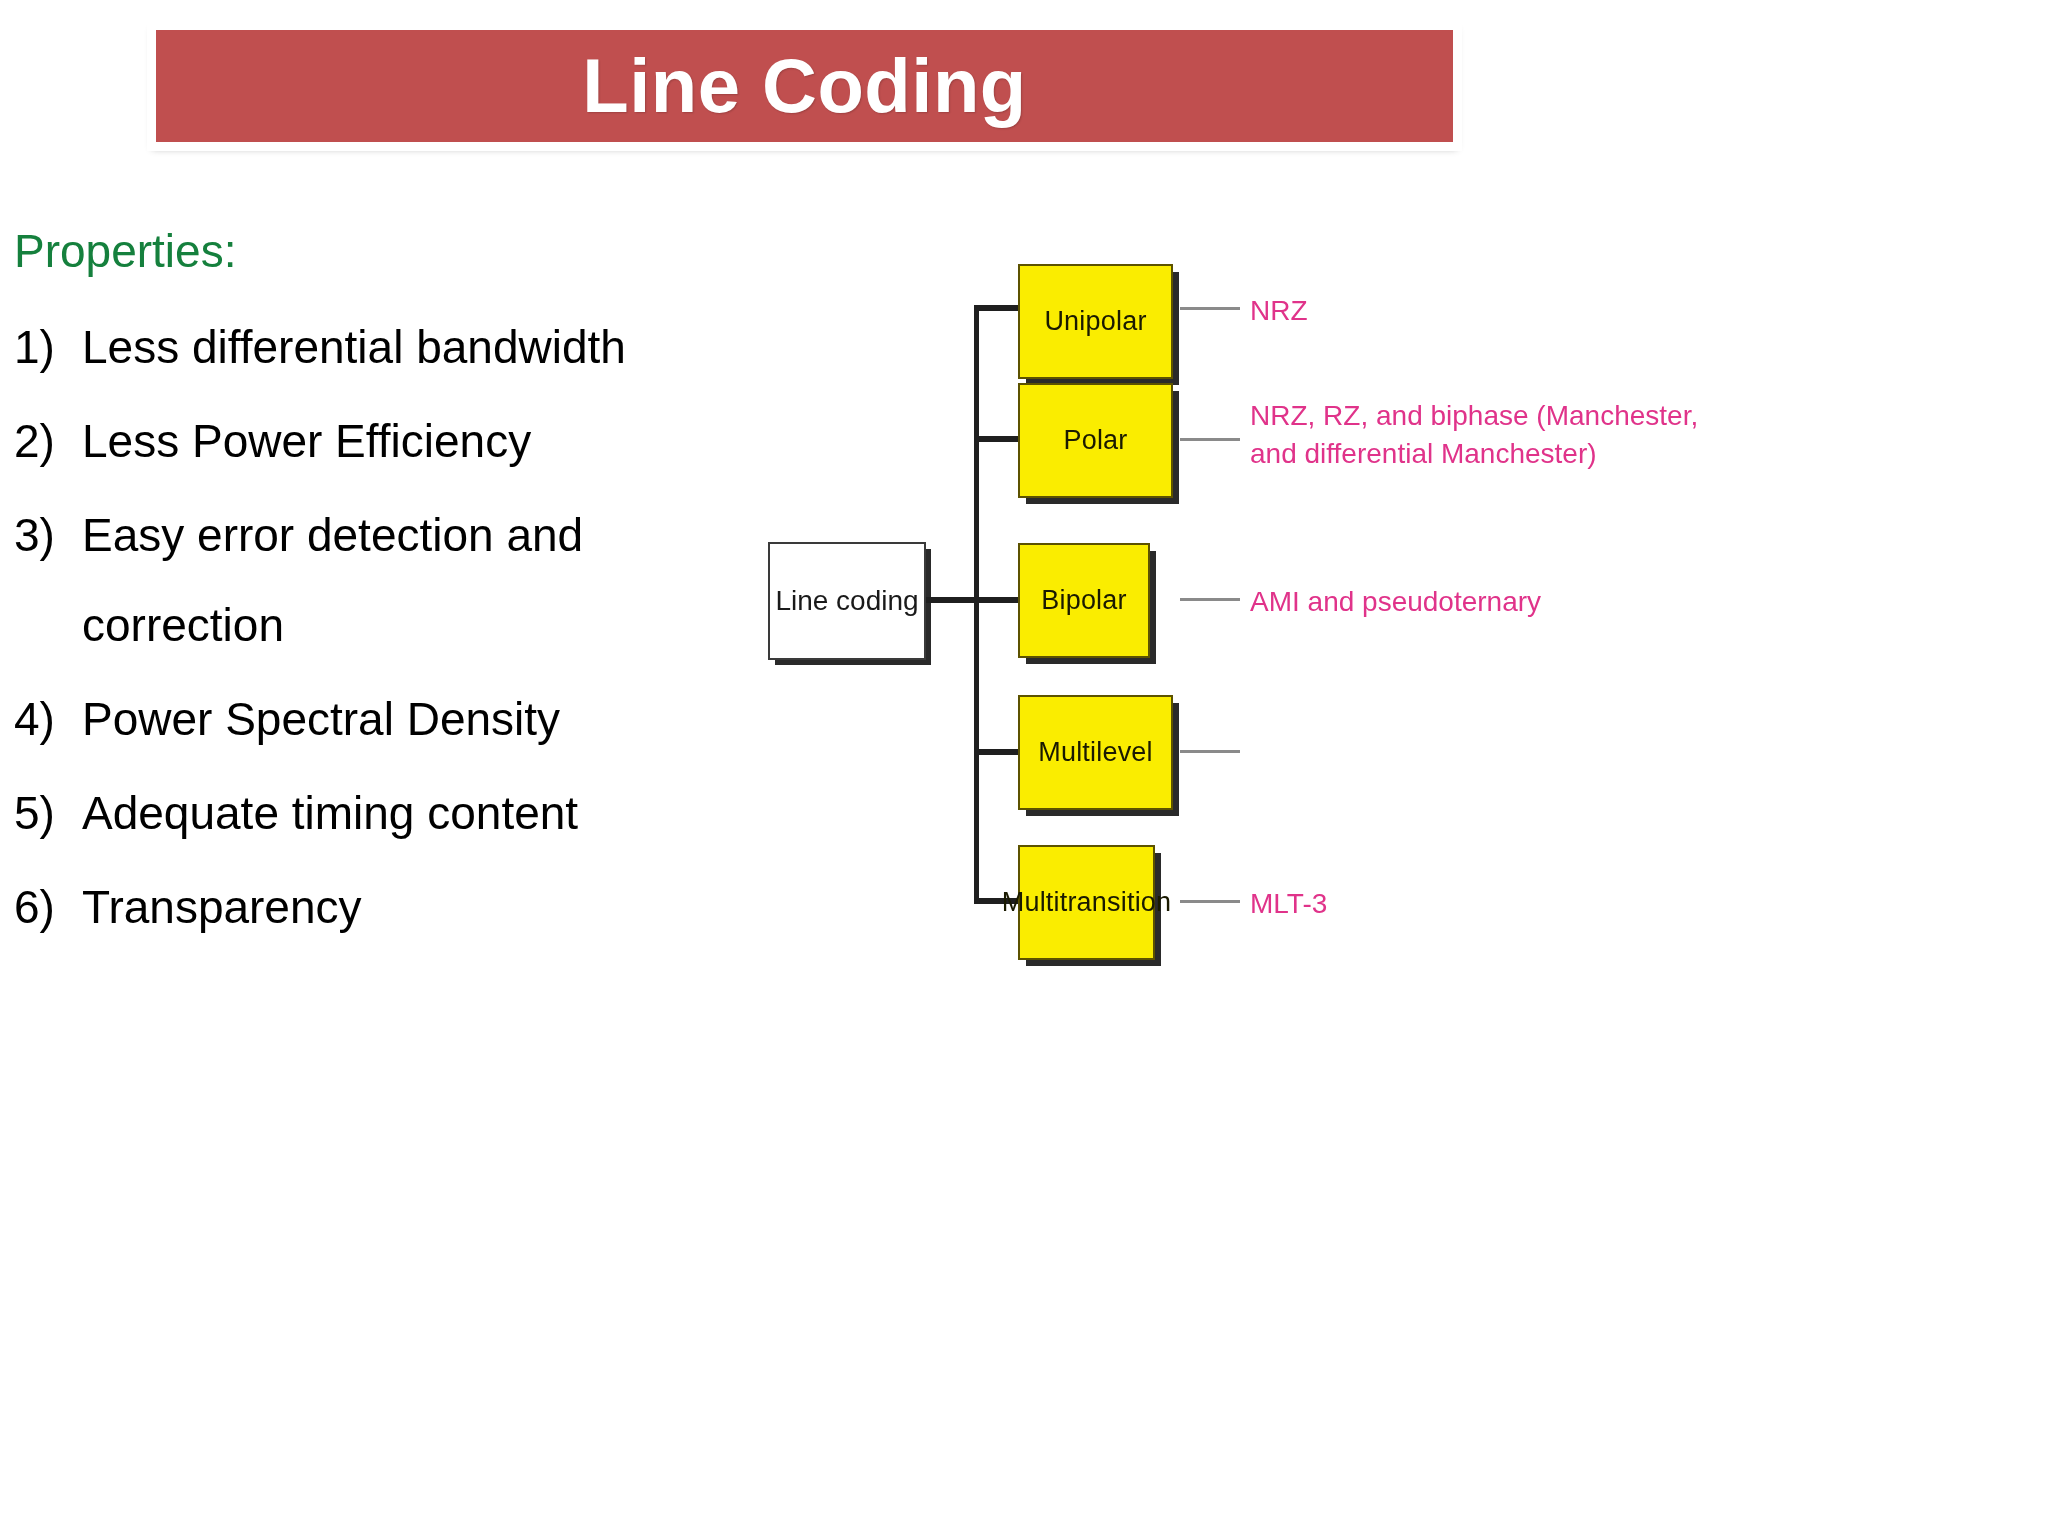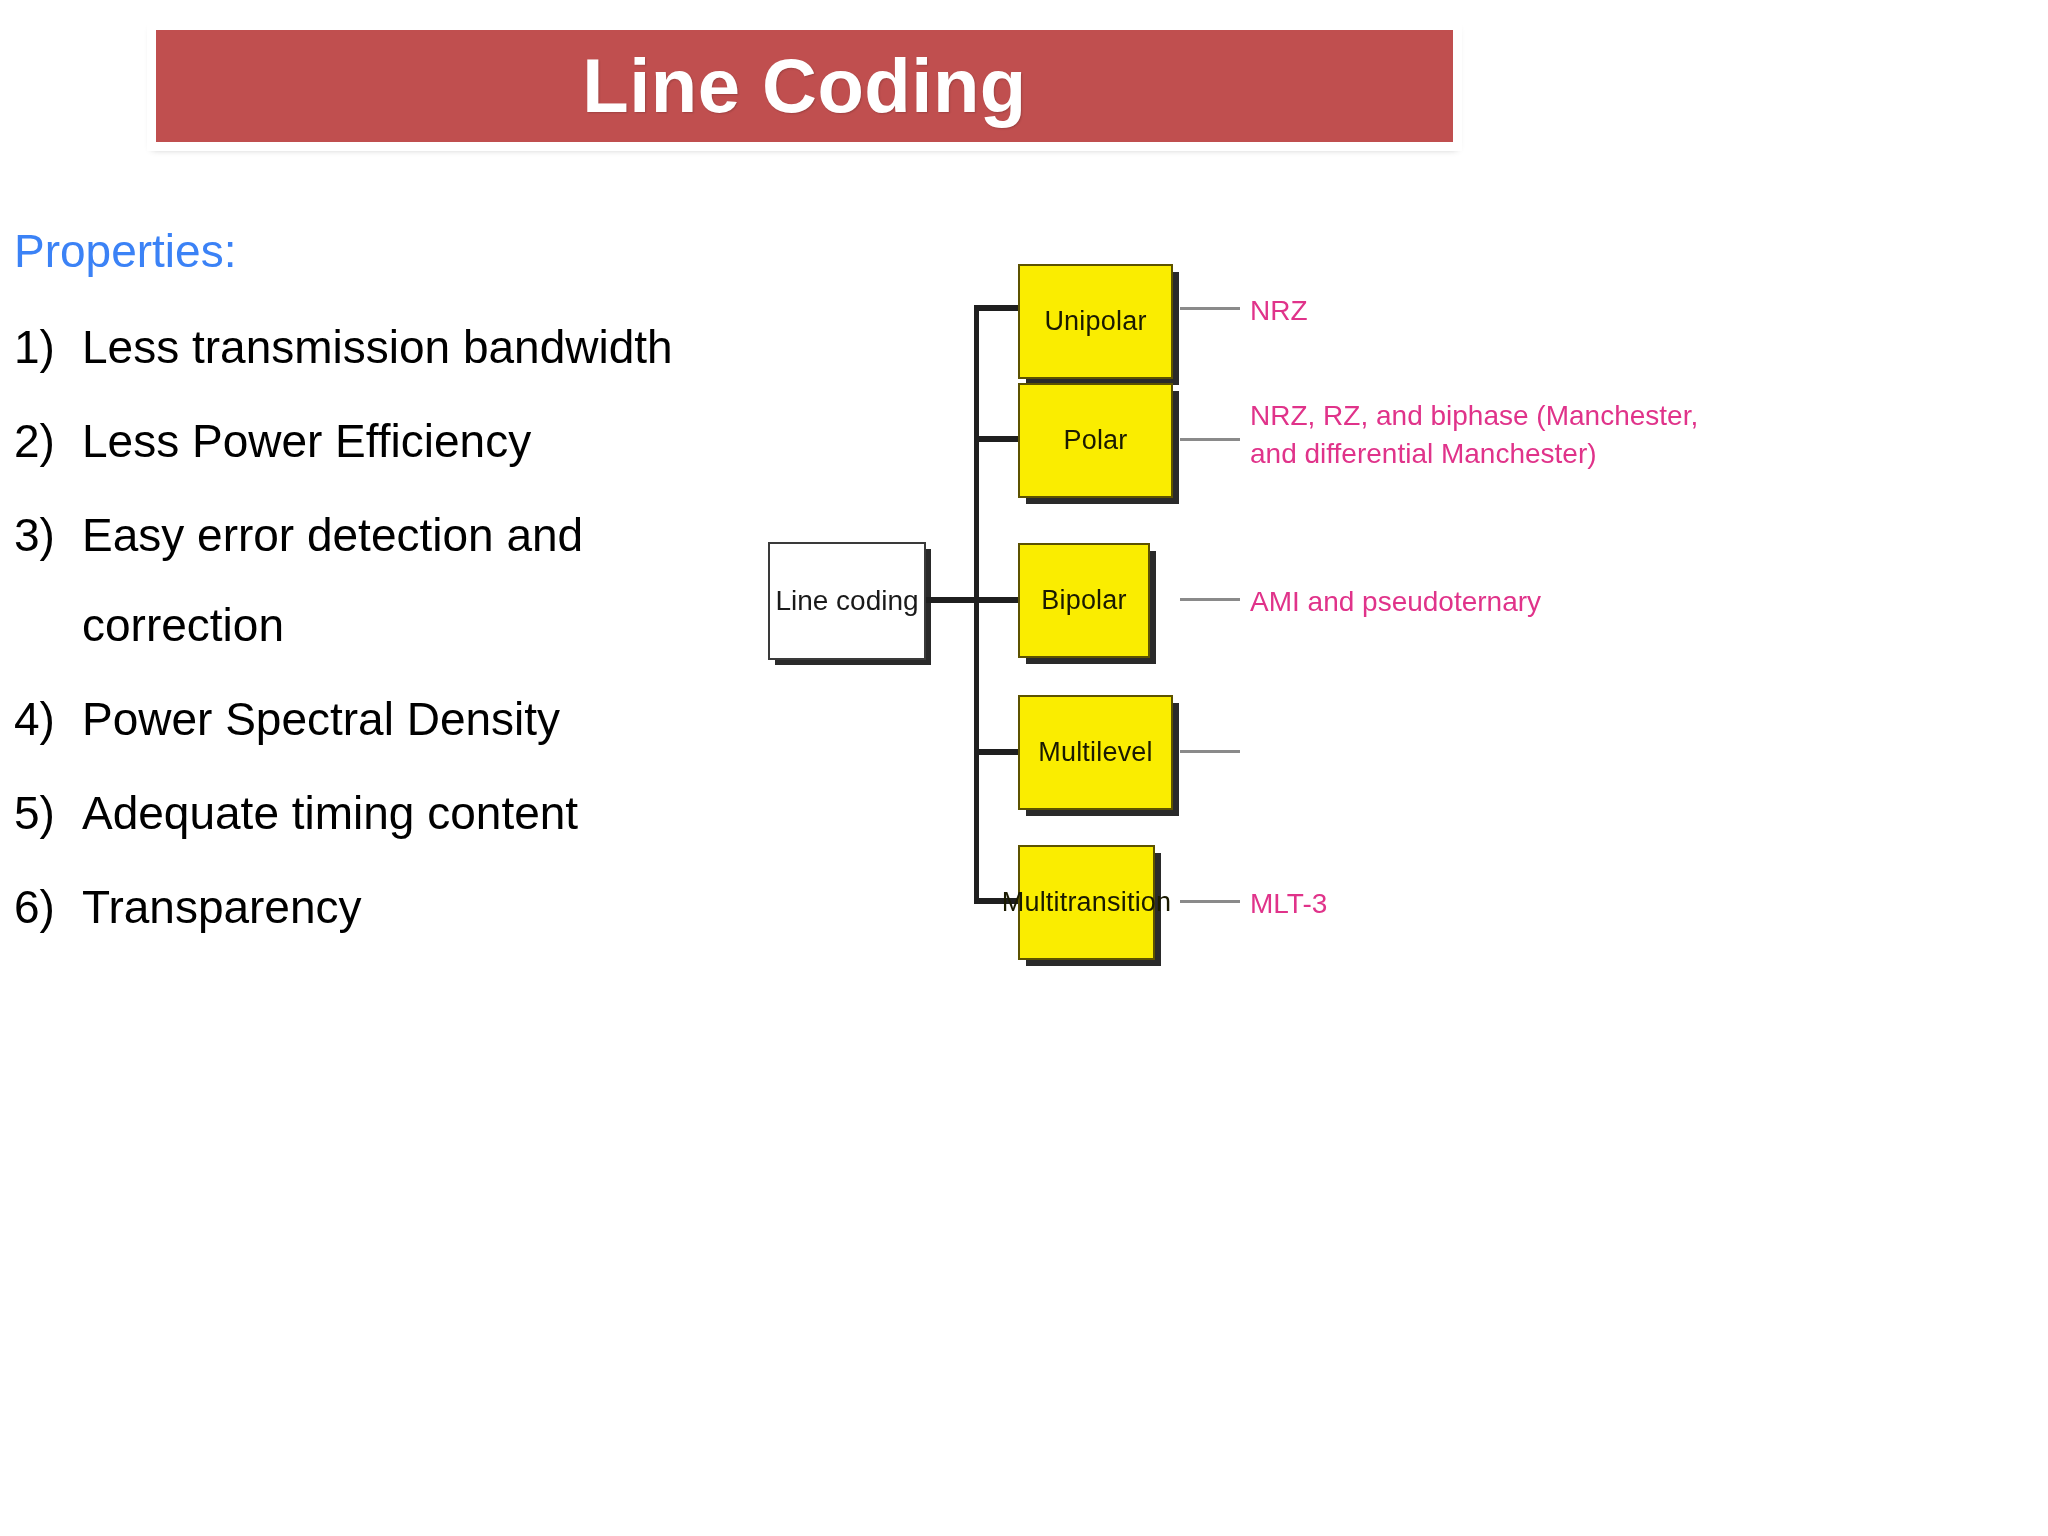--- a/index.html
+++ b/index.html
@@ -48,21 +48,21 @@
 
   
   .props {
     position: absolute;
     left: 14px;
     top: 228px;
     width: 726px;
   }
   .props-heading {
     font-size: 46px;
-    color: #3b82f6;
+    color: #15803d;
     line-height: 1.0;
     margin-bottom: 50px;
     font-family: "Liberation Sans", sans-serif;
   }
   .prop-item {
     display: flex;
     align-items: flex-start;
     margin-bottom: 48px;
     font-size: 46px;
     color: #000000;
@@ -144,21 +144,21 @@
 <div class="title-frame"></div>
 <div class="title-bar">
   <span class="title-text">Line Coding</span>
 </div>
 
 <div class="props">
   <div class="props-heading">Properties:</div>
 
   <div class="prop-item">
     <span class="prop-num">1)</span>
-    <span class="prop-body">Less transmission bandwidth</span>
+    <span class="prop-body">Less differential bandwidth</span>
   </div>
 
   <div class="prop-item">
     <span class="prop-num">2)</span>
     <span class="prop-body">Less Power Efficiency</span>
   </div>
 
   <div class="prop-item">
     <span class="prop-num">3)</span>
     <span class="prop-body">

